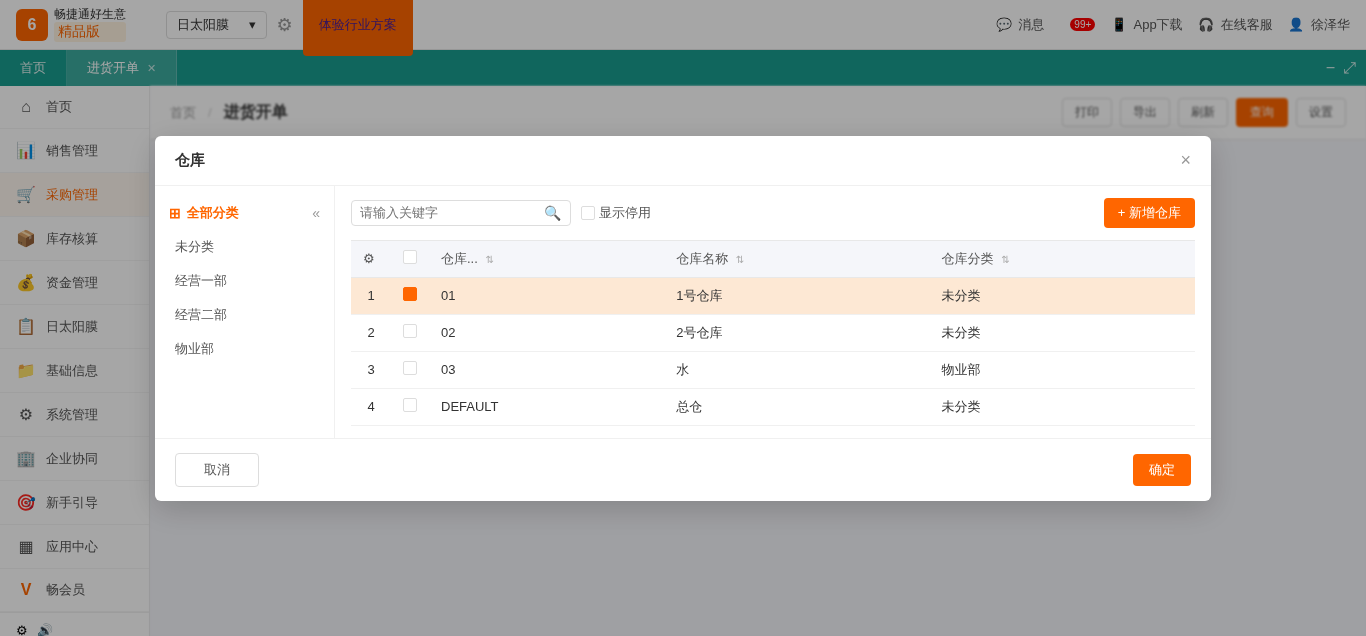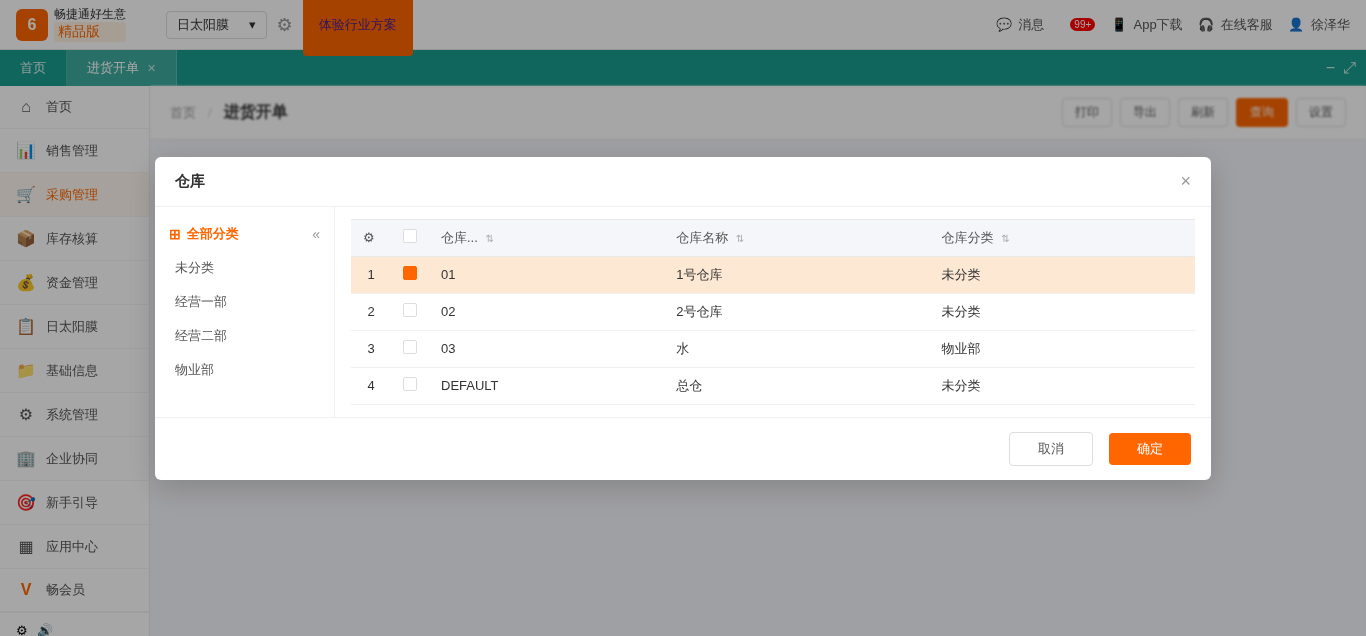--- a/index.html
+++ b/index.html
@@ -225,31 +225,31 @@
       padding: 3px 8px; border-radius: 4px; cursor: pointer; color: #555;
     }
     .page-input {
       border: 1px solid #ddd; border-radius: 4px;
       width: 36px; text-align: center; padding: 3px 4px; font-size: 13px;
     }
     .total-text { color: #555; }
 
     
     .modal-footer {
-      display: flex; justify-content: flex-end; align-items: center;
+      display: flex; justify-content: space-between; align-items: center;
       gap: 16px; padding: 14px 20px;
       border-top: 1px solid #f0f0f0;
     }
     .btn-cancel {
       background: #fff; border: 1px solid #ddd; color: #555;
       padding: 7px 28px; border-radius: 4px; cursor: pointer; font-size: 13px;
     }
     .btn-confirm {
       background: #f60; color: #fff; border: none;
-      padding: 7px 28px; border-radius: 4px; cursor: pointer; font-size: 13px;
+      padding: 7px 16px; border-radius: 4px; cursor: pointer; font-size: 13px;
     }
 
     
     .bg-page { filter: blur(1px); pointer-events: none; }
 
     
     .custom-checkbox {
       width: 14px; height: 14px;
       border: 1px solid #ddd; border-radius: 2px;
       display: inline-block; background: #fff; cursor: pointer;
@@ -418,20 +418,31 @@
         <div class="category-item">
           <span>经营二部</span>
         </div>
         <div class="category-item">
           <span>物业部</span>
         </div>
       </div>
 
       <div class="modal-right">
 
+        <div class="modal-toolbar">
+          <div class="search-box">
+            <input type="text" placeholder="请输入关键字" style="">
+            <span class="search-icon">🔍</span>
+          </div>
+          <div class="show-disabled">
+            <span class="custom-checkbox"></span>
+            <span>显示停用</span>
+          </div>
+          <button class="btn-add-warehouse">+ 新增仓库</button>
+        </div>
 
         <div style="overflow: auto; flex:1;">
           <table class="data-table">
             <thead>
               <tr>
                 <th class="th-gear"><span>⚙</span></th>
                 <th class="th-check">
                   <span class="custom-checkbox"></span>
                 </th>
                 <th>

